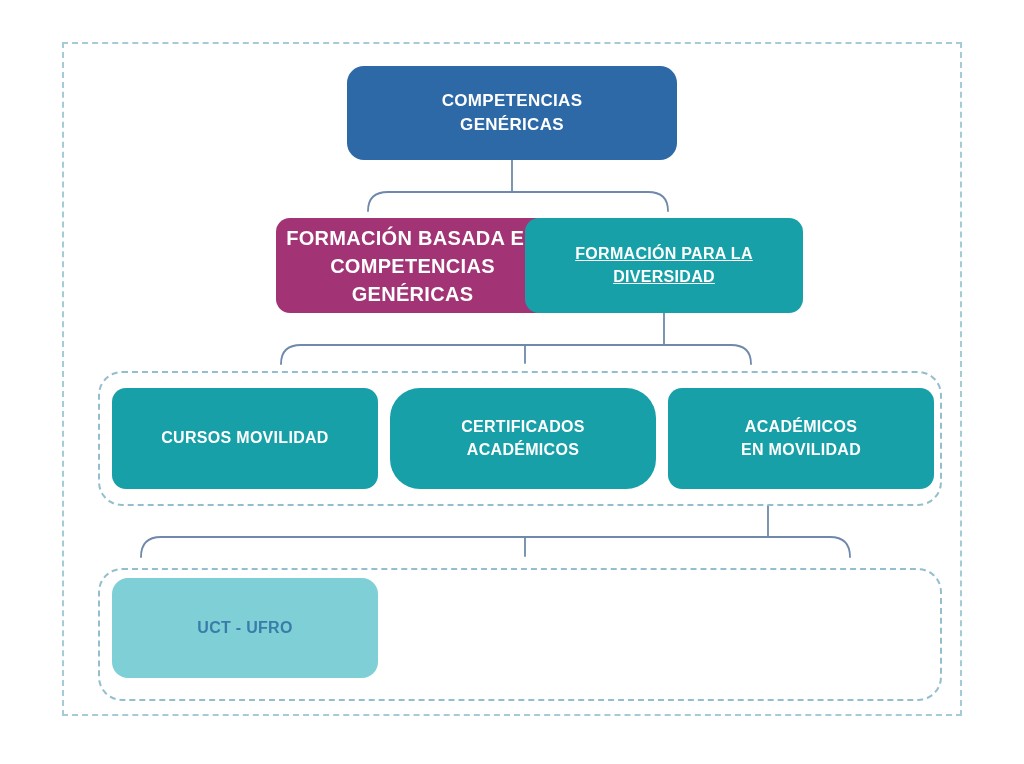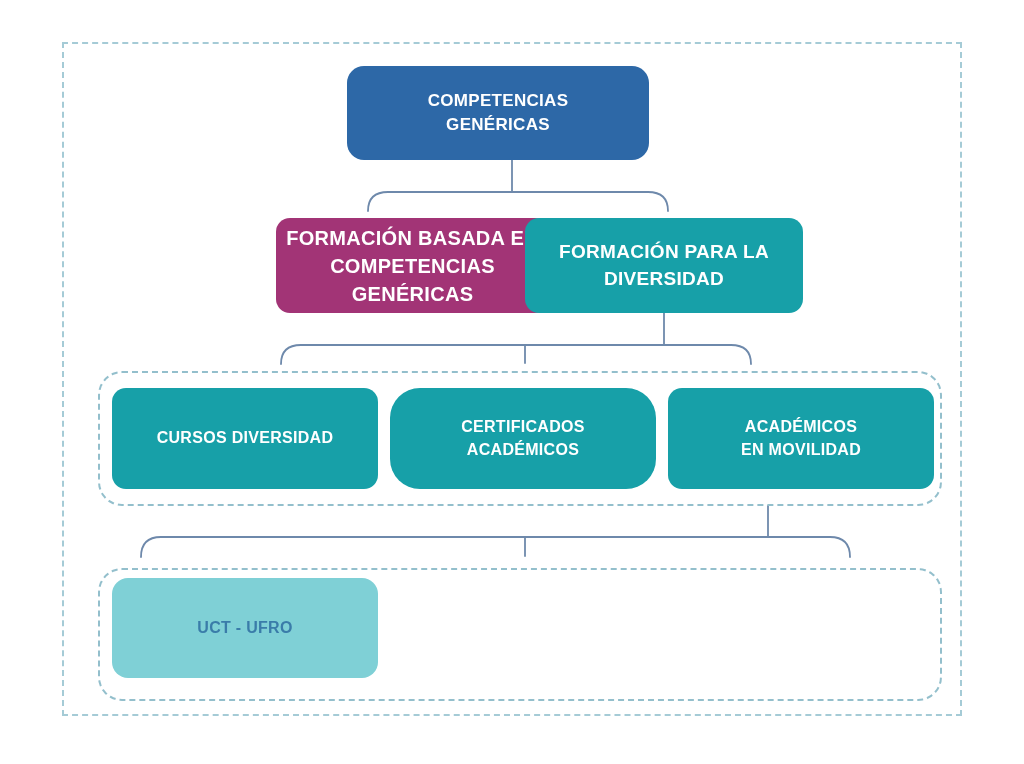--- a/index.html
+++ b/index.html
@@ -37,25 +37,25 @@
   svg.connectors path{fill:none;stroke:var(--connector);stroke-width:1.8;stroke-linecap:round;}
   .node{
     position:absolute;
     display:flex;align-items:center;justify-content:center;
     text-align:center;white-space:pre-line;
     font-weight:700;color:var(--node-text);
     letter-spacing:.3px;line-height:1.4;
     border-radius:14px;
   }
   .node.root{
-    left:347px;top:66px;width:302px;height:94px;
+    left:347px;top:66px;width:330px;height:94px;
     background:var(--root-fill);font-size:17px;border-radius:17px;
   }
   .node.l2a{left:232px;top:218px;width:273px;height:95px;background:var(--accent-magenta);font-size:20px;margin-left:44px;}
-  .node.l2b{left:525px;top:218px;width:278px;height:95px;background:var(--accent-teal);font-size:19px;}
+  .node.l2b{left:525px;top:218px;width:278px;height:95px;background:var(--accent-teal);font-size:16px;text-decoration:underline;}
   .node.l3{top:388px;width:266px;height:101px;background:var(--accent-teal);font-size:16px;}
   .node.l4{top:578px;width:266px;height:100px;background:var(--accent-teal-light);color:var(--teal-light-text);font-size:16px;border-radius:16px;}
   .node.c1{left:112px;}
   .node.c2{left:390px;border-radius:30px;}
   .node.c3{left:668px;}
 </style>
 </head>
 <body>
 
 <div class="canvas">
@@ -75,21 +75,21 @@
 
   <div class="node root">COMPETENCIAS
 GENÉRICAS</div>
 
   <div class="node l2a">FORMACIÓN BASADA EN
 COMPETENCIAS GENÉRICAS</div>
   <div class="node l2b">FORMACIÓN PARA LA
 DIVERSIDAD</div>
 
   <div class="group-frame g3"></div>
-  <div class="node l3 c1">CURSOS DIVERSIDAD</div>
+  <div class="node l3 c1">CURSOS MOVILIDAD</div>
   <div class="node l3 c2">CERTIFICADOS
 ACADÉMICOS</div>
   <div class="node l3 c3">ACADÉMICOS
 EN MOVILIDAD</div>
 
   <div class="group-frame g4"></div>
   <div class="node l4 c1">UCT - UFRO</div>
 
 </div>
 

